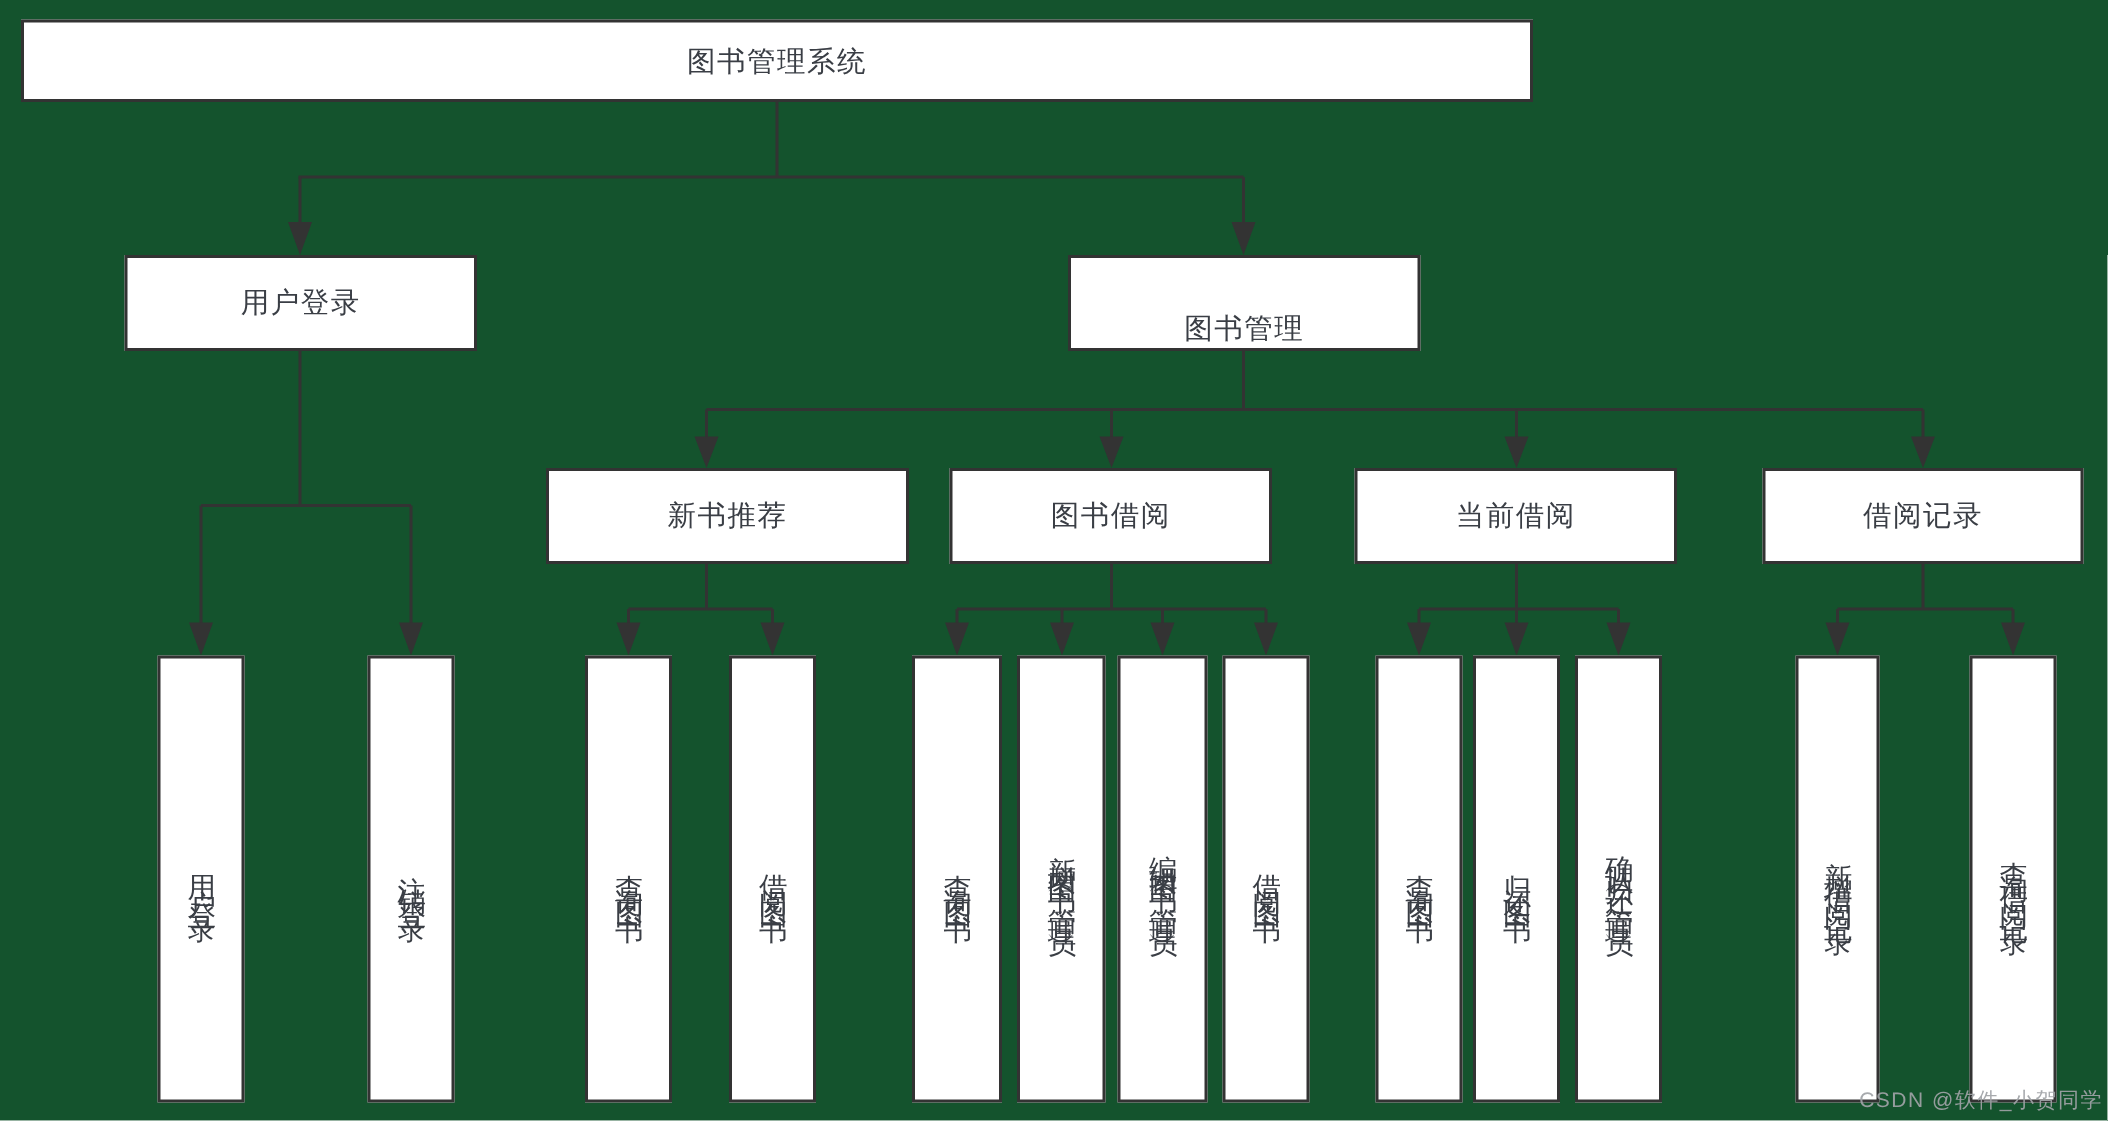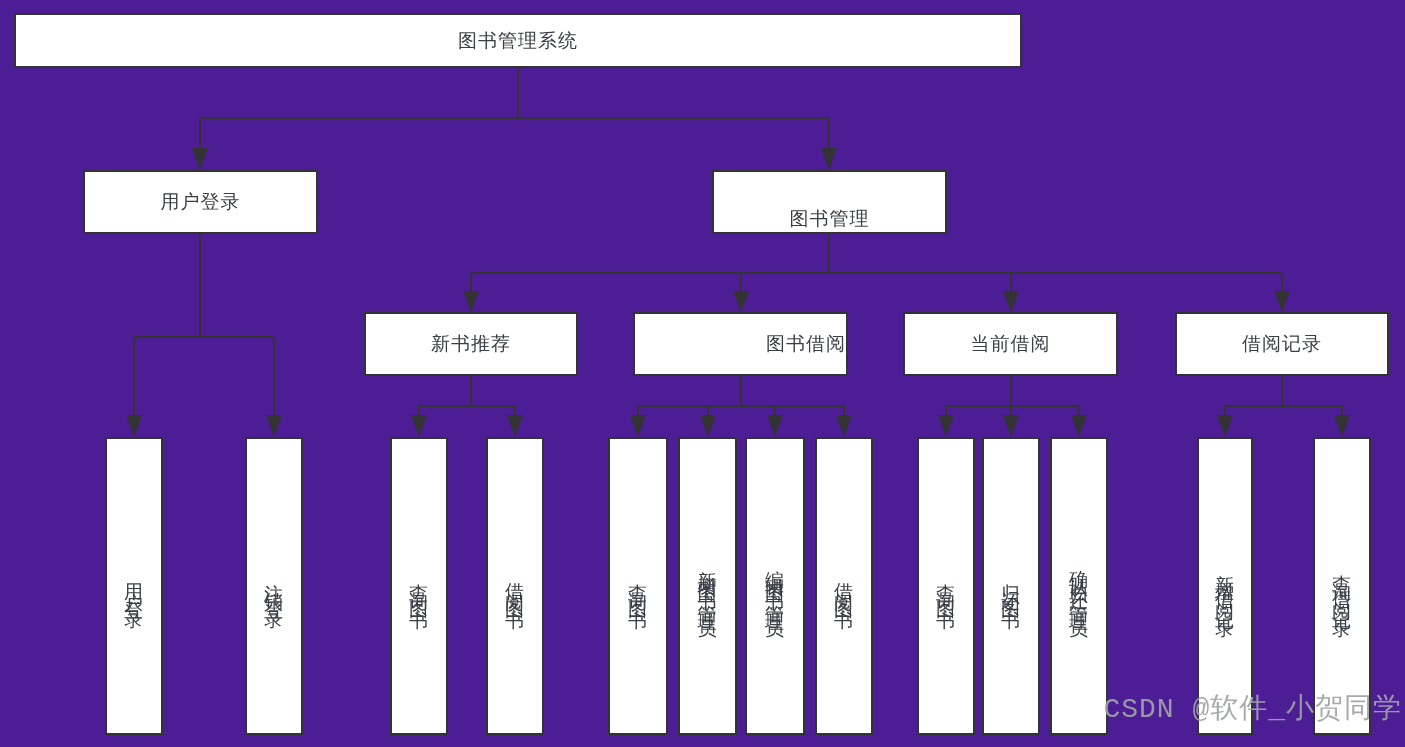--- a/index.html
+++ b/index.html
@@ -1,20 +1,20 @@
 <!DOCTYPE html>
 <html><head>
 <meta charset="utf-8">
 <style>
   html, body { margin: 0; padding: 0; background: #ffffff; }
   .canvas {
     position: relative;
     width: 1405px;
     height: 747px;
-    background: #4c1d95;
+    background: #14532d;
     overflow: hidden;
     font-family: "Liberation Sans", sans-serif;
   }
   .connectors {
     position: absolute;
     left: 0; top: 0;
     width: 1405px; height: 747px;
     z-index: 1;
   }
   .box {
@@ -36,48 +36,47 @@
     text-orientation: mixed;
     letter-spacing: 9px;
     line-height: 1;
     letter-spacing: 9px;
   }
   .vtext.long { letter-spacing: 7px; }
   
   .b-root   { left: 14px;  top: 13px;  width: 1008px; height: 55px; }
   .b-login  { left: 83px;  top: 170px; width: 235px;  height: 64px; }
   .b-mgmt   { left: 712px; top: 170px; width: 235px;  height: 64px; align-items: flex-end; }
-  .b-l3-1   { left: 364px;  top: 312px; width: 214px; height: 64px; }
-  .b-l3-2   { left: 633px;  top: 312px; width: 215px; height: 64px; justify-content: flex-end; }
+  .b-l3-1   { left: 364px;  top: 312px; width: 242px; height: 64px; }
+  .b-l3-2   { left: 633px;  top: 312px; width: 215px; height: 64px; }
   .b-l3-3   { left: 903px;  top: 312px; width: 215px; height: 64px; }
   .b-l3-4   { left: 1175px; top: 312px; width: 214px; height: 64px; }
   .lf-1  { left: 105px;  top: 437px; width: 58px; height: 298px; }
   .lf-2  { left: 245px;  top: 437px; width: 58px; height: 298px; }
   .lf-3  { left: 390px;  top: 437px; width: 58px; height: 298px; }
   .lf-4  { left: 486px;  top: 437px; width: 58px; height: 298px; }
   .lf-5  { left: 608px;  top: 437px; width: 60px; height: 298px; }
   .lf-6  { left: 678px;  top: 437px; width: 59px; height: 298px; }
   .lf-7  { left: 745px;  top: 437px; width: 60px; height: 298px; }
   .lf-8  { left: 815px;  top: 437px; width: 58px; height: 298px; }
   .lf-9  { left: 917px;  top: 437px; width: 58px; height: 298px; }
   .lf-10 { left: 982px;  top: 437px; width: 58px; height: 298px; }
   .lf-11 { left: 1050px; top: 437px; width: 58px; height: 298px; }
   .lf-12 { left: 1197px; top: 437px; width: 56px; height: 298px; }
   .lf-13 { left: 1313px; top: 437px; width: 58px; height: 298px; }
   .watermark {
     position: absolute;
     right: 3px;
-    bottom: 20px;
-    font-size: 28px;
+    bottom: 4px;
+    font-size: 14px;
     color: #a0a3a7;
     opacity: 0.92;
     z-index: 5;
     letter-spacing: 1px;
     white-space: nowrap;
-    font-family: Liberation Mono, monospace;
   }
 </style>
 </head>
 <body>
 
 <div class="canvas">
 
   <svg class="connectors" viewBox="0 0 1405 747" xmlns="http://www.w3.org/2000/svg">
     <g stroke="#333333" stroke-width="2" fill="none">
 

